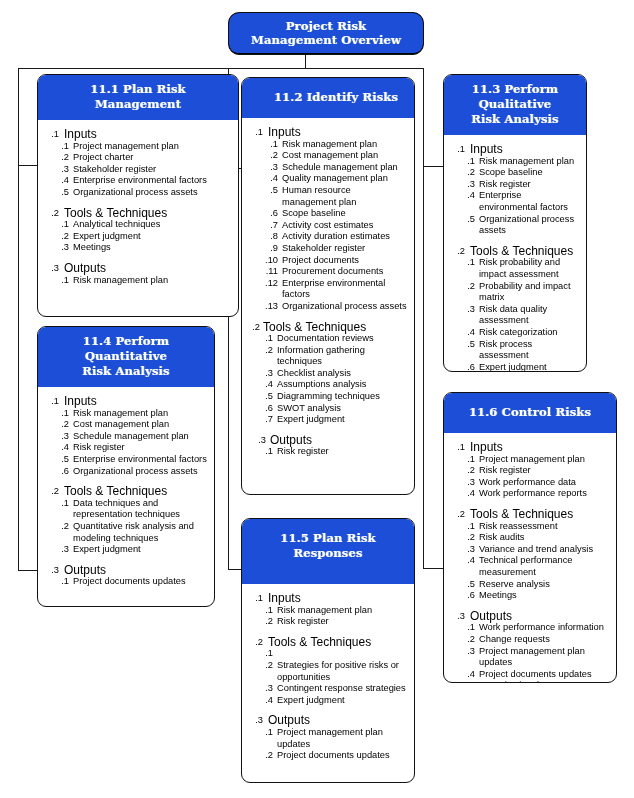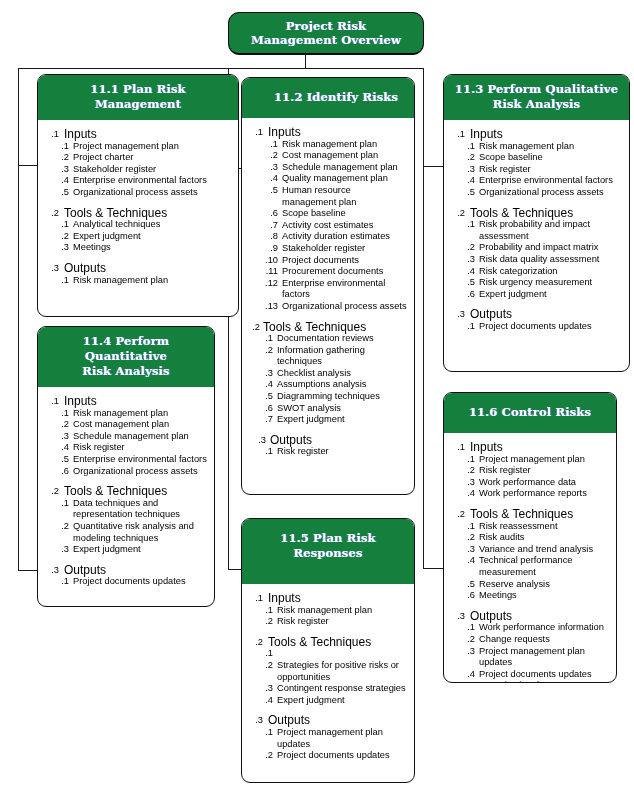--- a/index.html
+++ b/index.html
@@ -31,21 +31,21 @@
   
   .box {
     position: absolute;
     box-sizing: border-box;
     border: 1.2px solid #111111;
     border-radius: 9px;
     background: #ffffff;
     overflow: hidden;
   }
   .box-header {
-    background: #15803d;
+    background: #1d4ed8;
     color: #ffffff;
     text-align: center;
     font-family: "DejaVu Serif", "Liberation Serif", serif;
     font-weight: bold;
     font-size: 11.6px;
     line-height: 15px;
     padding: 7px 6px 8px 6px;
     letter-spacing: 0.1px;
     border-radius: 7px 7px 0 0;
     text-shadow: 0.6px 0 0 #6f93c9, -0.6px 0 0 #6f93c9;
@@ -300,21 +300,21 @@
           <div class="row">
               <span class="num item-num">.1</span>
               <span class="txt">Risk register</span>
             </div>
         </div>
       </div>
 
     </div>
   </div>
 
-  <div class="box" style="left:443px; top:74px; width:187px; height:298px;">
+  <div class="box" style="left:443px; top:74px; width:144px; height:298px;">
     <div class="box-header">
       <div>11.3 Perform Qualitative</div>
       <div>Risk Analysis</div>
     </div>
     <div class="box-body">
 
       <div class="section">
         <div class="row sec-row">
           <span class="num sec-num">.1</span>
           <span class="txt sec-title">Inputs</span>
@@ -360,21 +360,21 @@
           <div class="row">
               <span class="num item-num">.3</span>
               <span class="txt">Risk data quality assessment</span>
             </div>
           <div class="row">
               <span class="num item-num">.4</span>
               <span class="txt">Risk categorization</span>
             </div>
           <div class="row">
               <span class="num item-num">.5</span>
-              <span class="txt">Risk urgency measurement</span>
+              <span class="txt">Risk process assessment</span>
             </div>
           <div class="row">
               <span class="num item-num">.6</span>
               <span class="txt">Expert judgment</span>
             </div>
         </div>
       </div>
 
       <div class="section">
         <div class="row sec-row">

